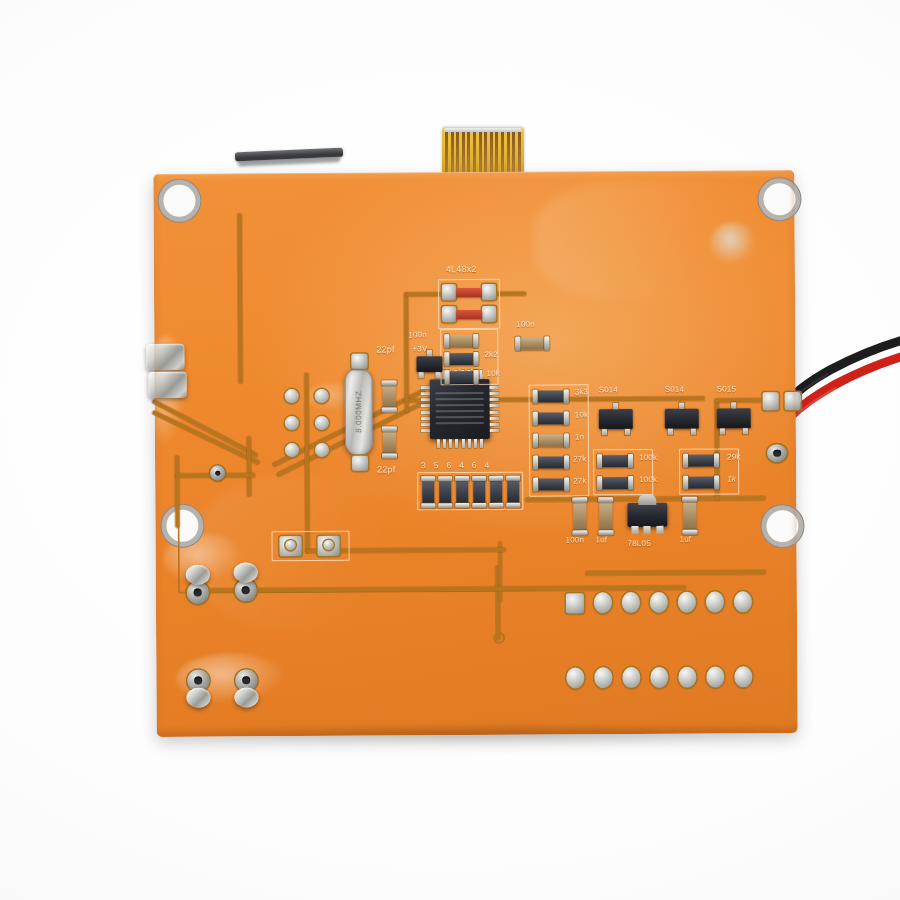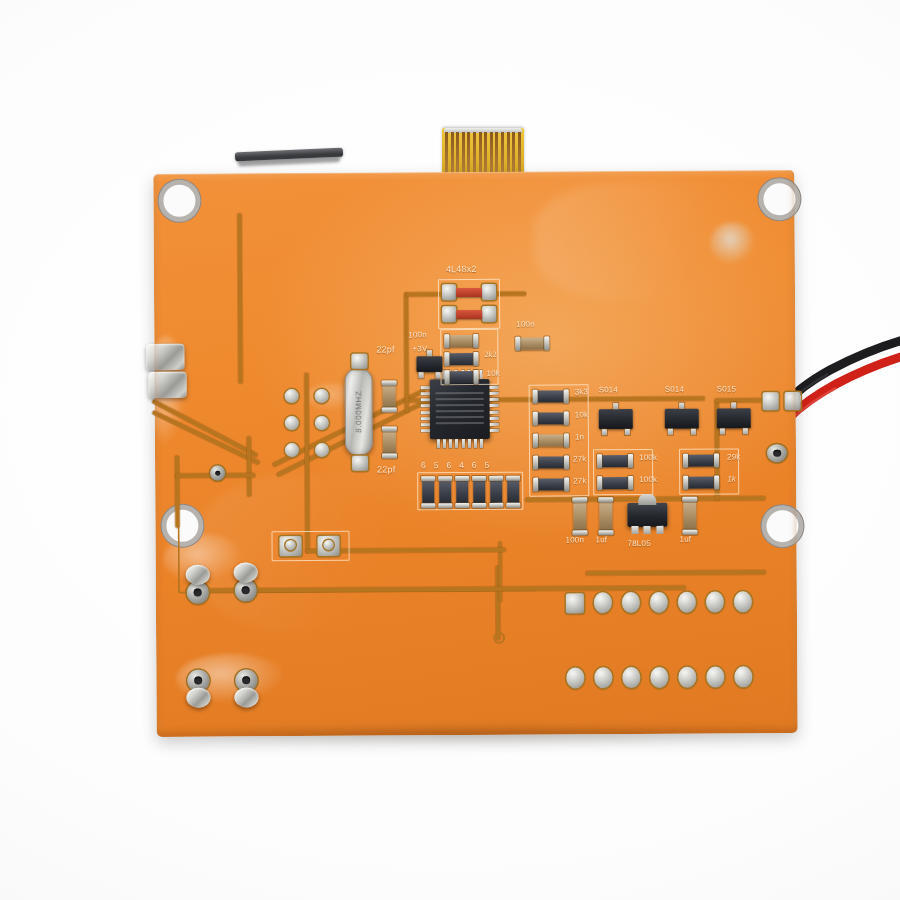--- a/index.html
+++ b/index.html
@@ -348,21 +348,21 @@
       <div class="body"></div>
         <div class="t1"></div>
         <div class="t2"></div>
     </div>
     <div class="res" style="left:294px; top:199px; width:26px; height:12px;">
       <div class="body"></div>
         <div class="t1"></div>
         <div class="t2"></div>
     </div>
     <div class="silk sm" style="left:254px; top:158px;">100n</div>
-    <div class="silk sm" style="left:330px; top:178px;font-family:Liberation Serif, serif;">2k2</div>
+    <div class="silk sm" style="left:330px; top:178px;">2k2</div>
     <div class="silk sm" style="left:332px; top:197px;">10k</div>
 
     <div class="res" style="left:365px; top:166px; width:26px; height:12px;">
       <div class="body capb"></div>
         <div class="t1"></div>
         <div class="t2"></div>
     </div>
     <div class="silk sm" style="left:362px; top:148px;">100n</div>
 
     <div class="silk sm" style="left:258px; top:172px;">+3V</div>
@@ -445,21 +445,21 @@
     </div>
     <div class="res" style="left:532px; top:306px; width:28px; height:12px;">
       <div class="body"></div>
         <div class="t1"></div>
         <div class="t2"></div>
     </div>
     <div class="silk sm" style="left:572px; top:282px;">29k</div>
     <div class="silk sm" style="left:572px; top:304px;font-style:italic;">1k</div>
 
     <div class="silkbox" style="left:262px; top:300px; width:106px; height:38px;"></div>
-    <div class="silk num" style="left:266px; top:288px;">6 5 6 4 6 5</div>
+    <div class="silk num" style="left:266px; top:288px;">3 5 6 4 6 4</div>
     <div class="res v" style="left:267px; top:308px; width:12px; height:24px;">
       <div class="body"></div>
         <div class="t1"></div>
         <div class="t2"></div>
       </div>
     <div class="res v" style="left:284px; top:308px; width:12px; height:24px;">
       <div class="body"></div>
         <div class="t1"></div>
         <div class="t2"></div>
       </div>

